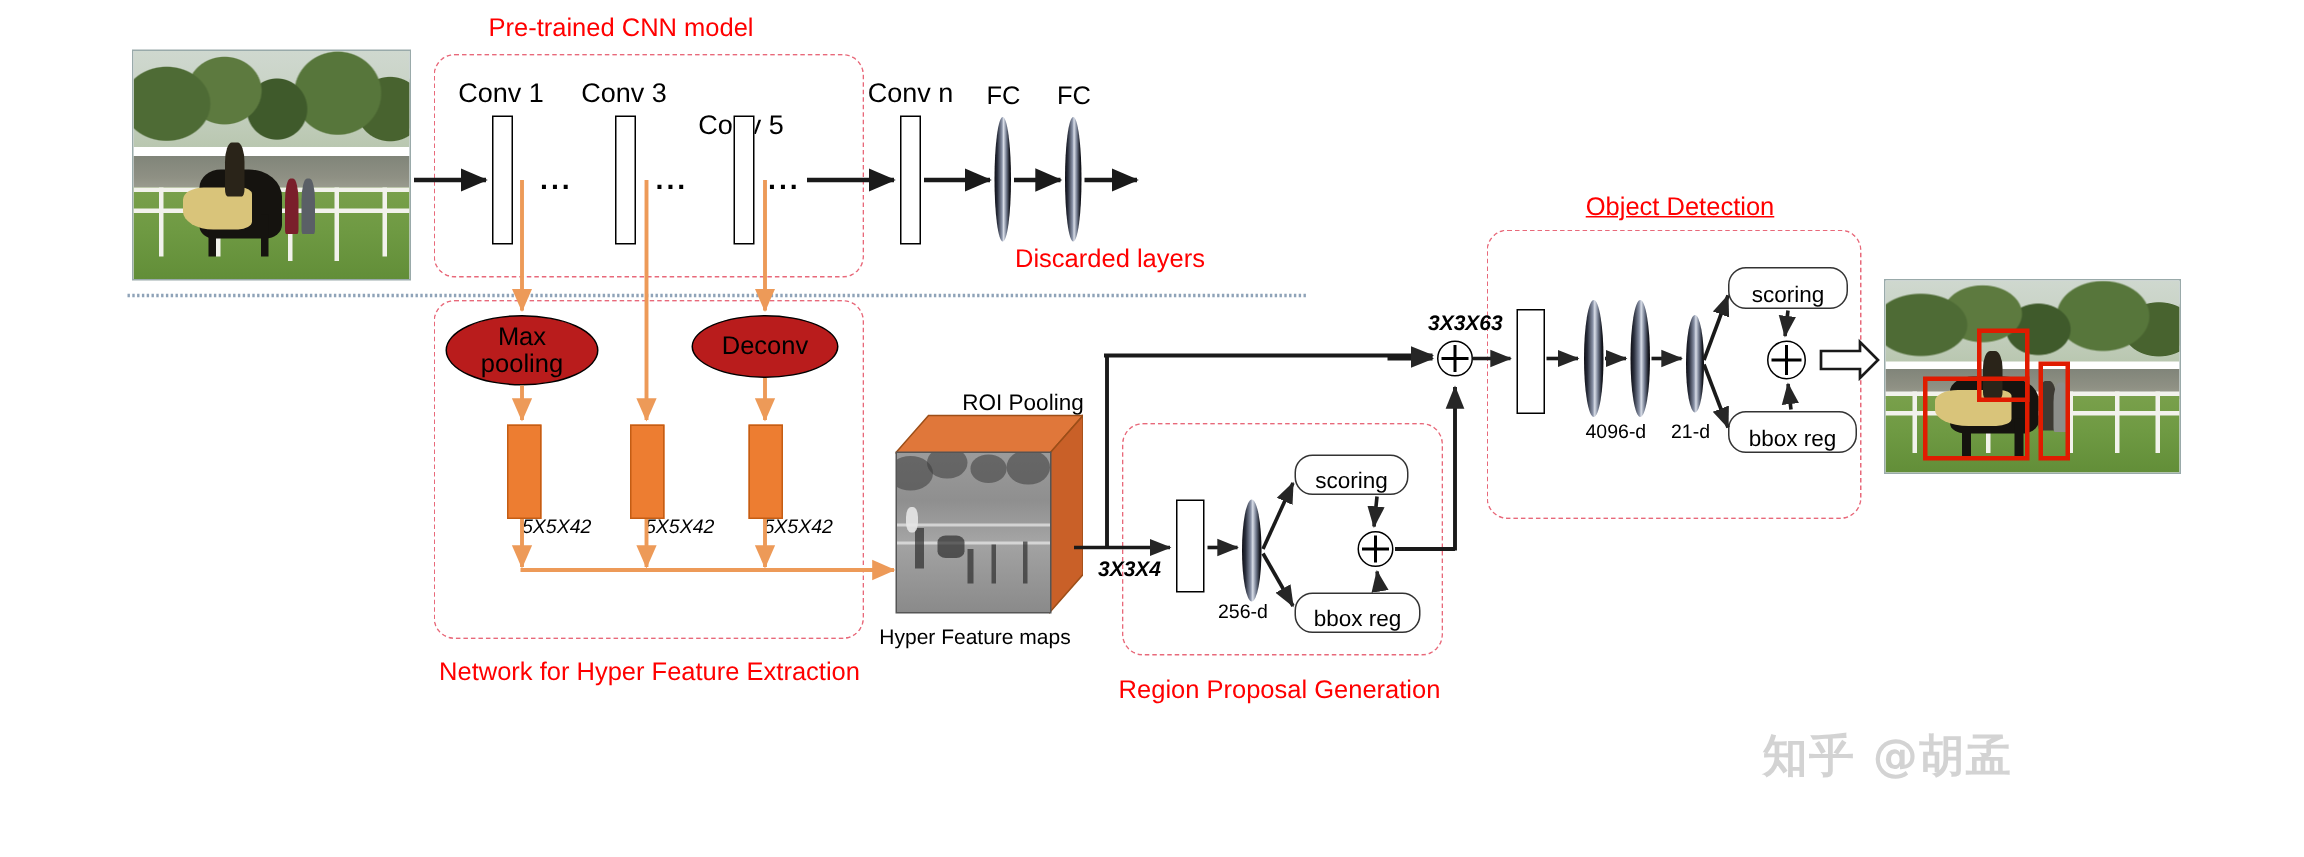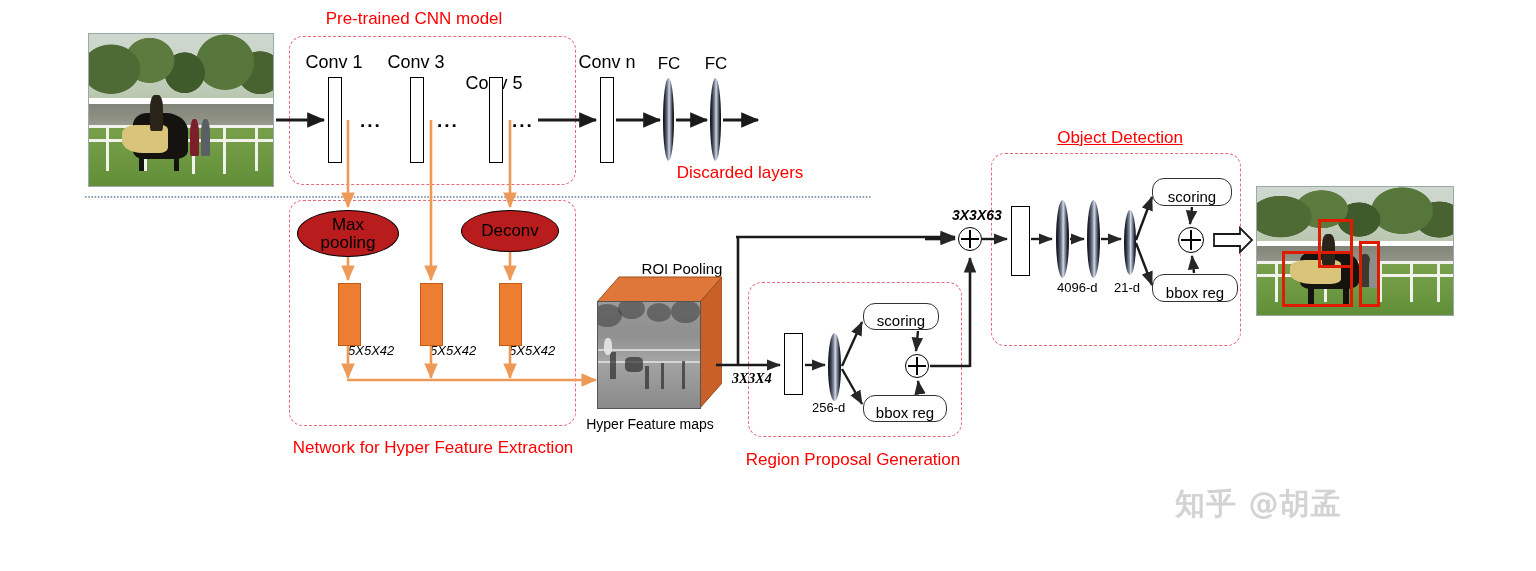--- a/index.html
+++ b/index.html
@@ -334,21 +334,21 @@
       <div class="g-dark" style="left:6%;top:34%;width:8%;height:16%;border-radius:40%;background:rgba(230,230,230,.9);"></div>
       <div class="g-dark" style="left:46%;top:60%;width:4%;height:22%;"></div>
       <div class="g-dark" style="left:62%;top:58%;width:3%;height:24%;"></div>
       <div class="g-dark" style="left:82%;top:56%;width:3%;height:26%;"></div>
       <div class="roi-box" style="left:57%; top:26%; width:22%; height:22%;"></div>
     </div>
   </div>
 
   <div class="lbl" style="left:650px; top:417px; font-size:14px; transform:translateX(-50%);">Hyper Feature maps</div>
 
-  <div class="lbl lbl-ital" style="left:732px; top:372px; font-size:14px; font-weight:bold;font-family:Liberation Serif, serif;">3X3X4</div>
+  <div class="lbl lbl-ital" style="left:732px; top:372px; font-size:14px; font-weight:bold;">3X3X4</div>
 
   <div class="conv-rect" style="left:784px; top:333px; width:19px; height:62px;"></div>
 
   <div class="fc-pill" style="left:828px; top:333px; width:13px; height:68px;"></div>
   <div class="lbl" style="left:812px; top:401px; font-size:13px;">256-d</div>
 
   <div class="pill-node" style="left:863px; top:303px; width:76px; height:27px; font-size:15px;">
     <span>scoring</span>
   </div>
   <div class="pill-node" style="left:863px; top:395px; width:84px; height:27px; font-size:15px;">

